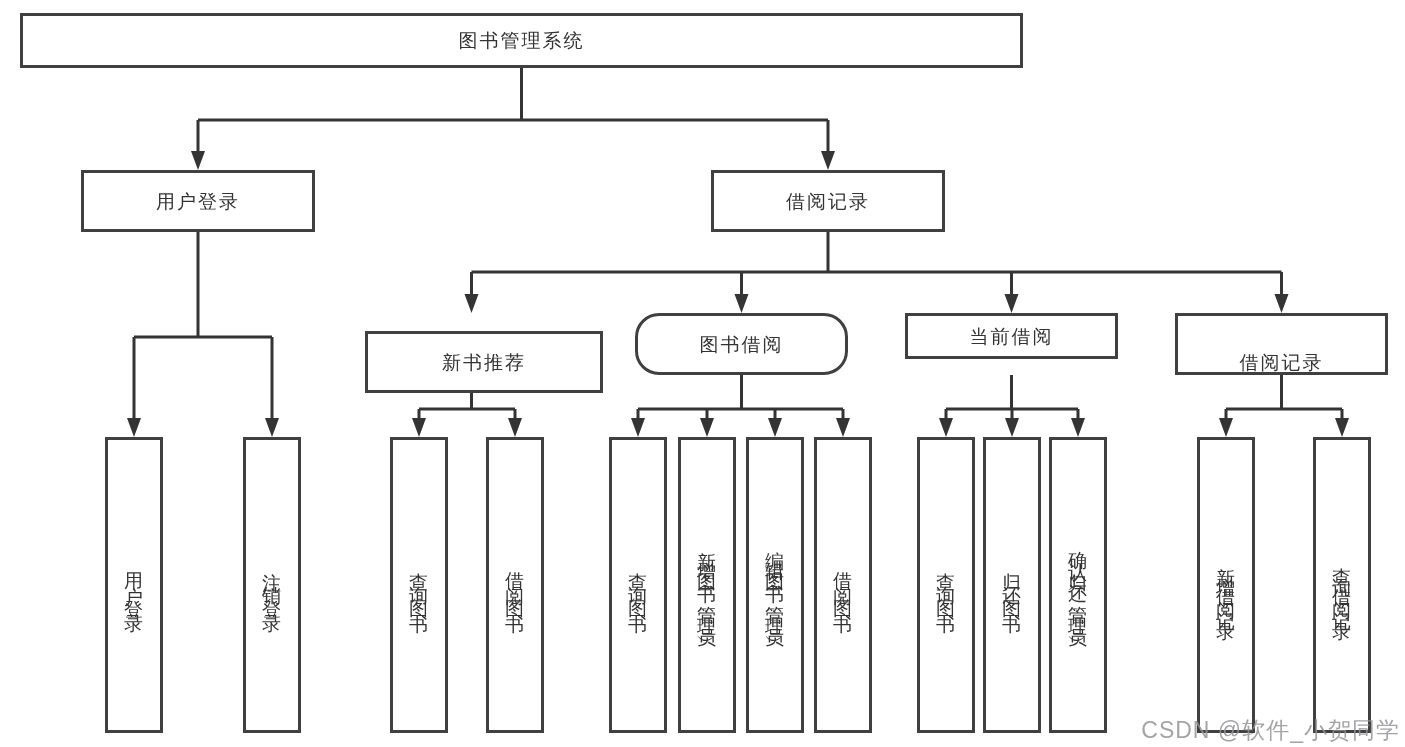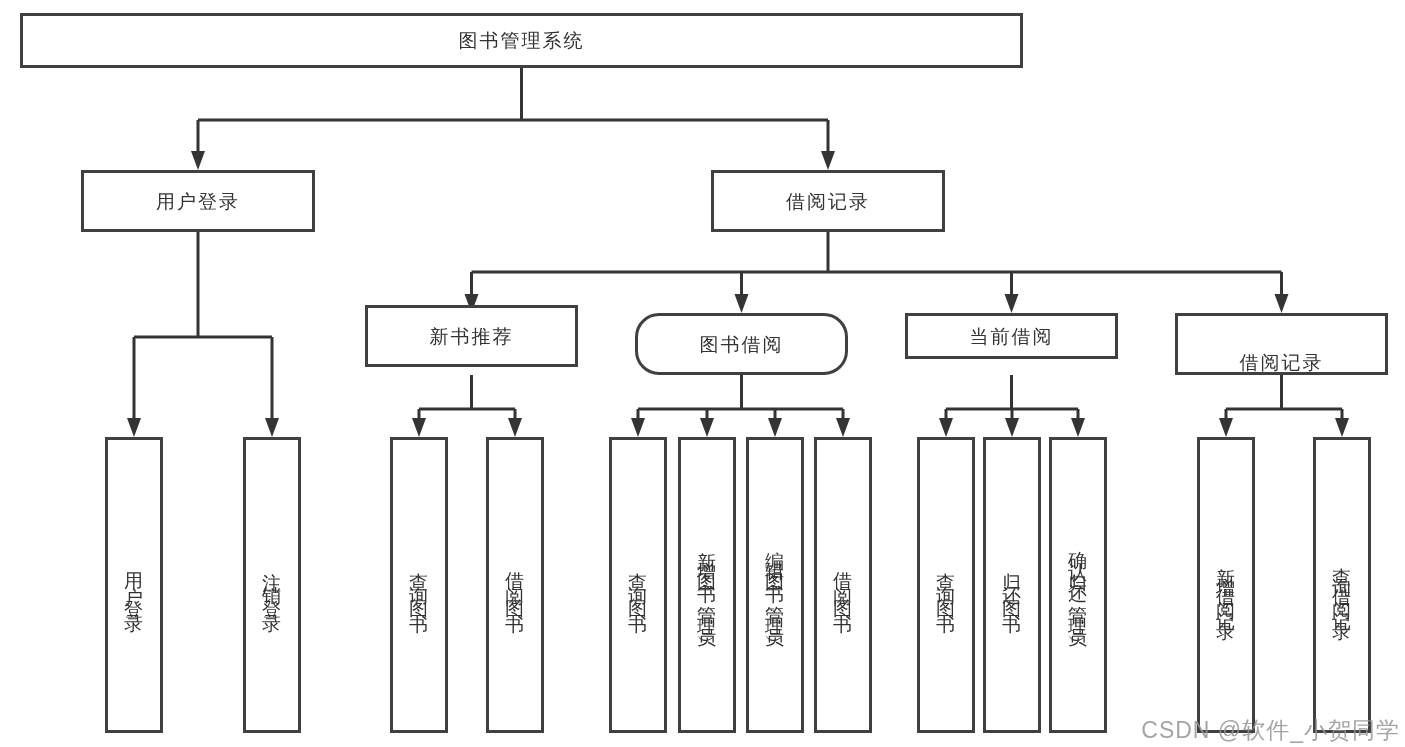--- a/index.html
+++ b/index.html
@@ -73,21 +73,21 @@
     <span>图书管理系统</span>
   </div>
 
   <div class="box h" style="left:81px;top:170px;width:234px;height:62px;">
     <span>用户登录</span>
   </div>
   <div class="box h" style="left:711px;top:170px;width:234px;height:62px;">
     <span>借阅记录</span>
   </div>
 
-  <div class="box h" style="left:365px;top:305px;width:213px;height:62px;">
+  <div class="box h" style="left:365px;top:331px;width:238px;height:62px;">
     <span>新书推荐</span>
   </div>
   <div class="box h" style="left:635px;top:313px;width:213px;height:62px;border-radius:24px;">
     <span>图书借阅</span>
   </div>
   <div class="box h" style="left:905px;top:313px;width:213px;height:46px;">
     <span>当前借阅</span>
   </div>
   <div class="box h" style="left:1175px;top:313px;width:213px;height:62px;align-items:flex-end;">
     <span>借阅记录</span>

